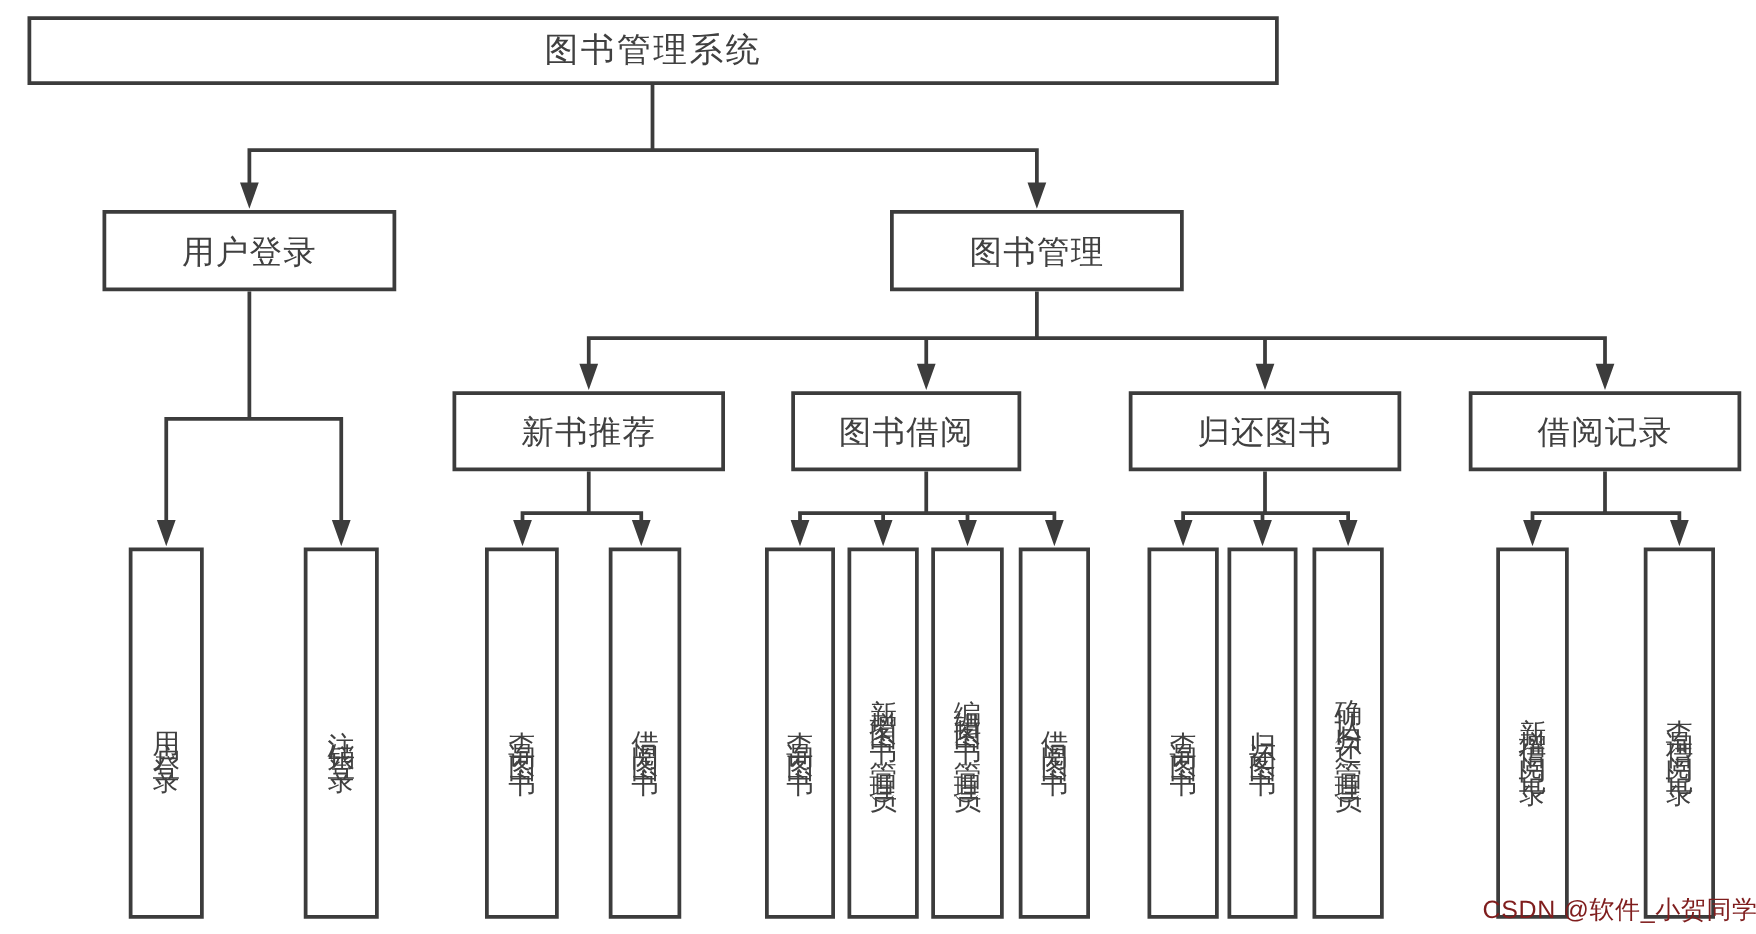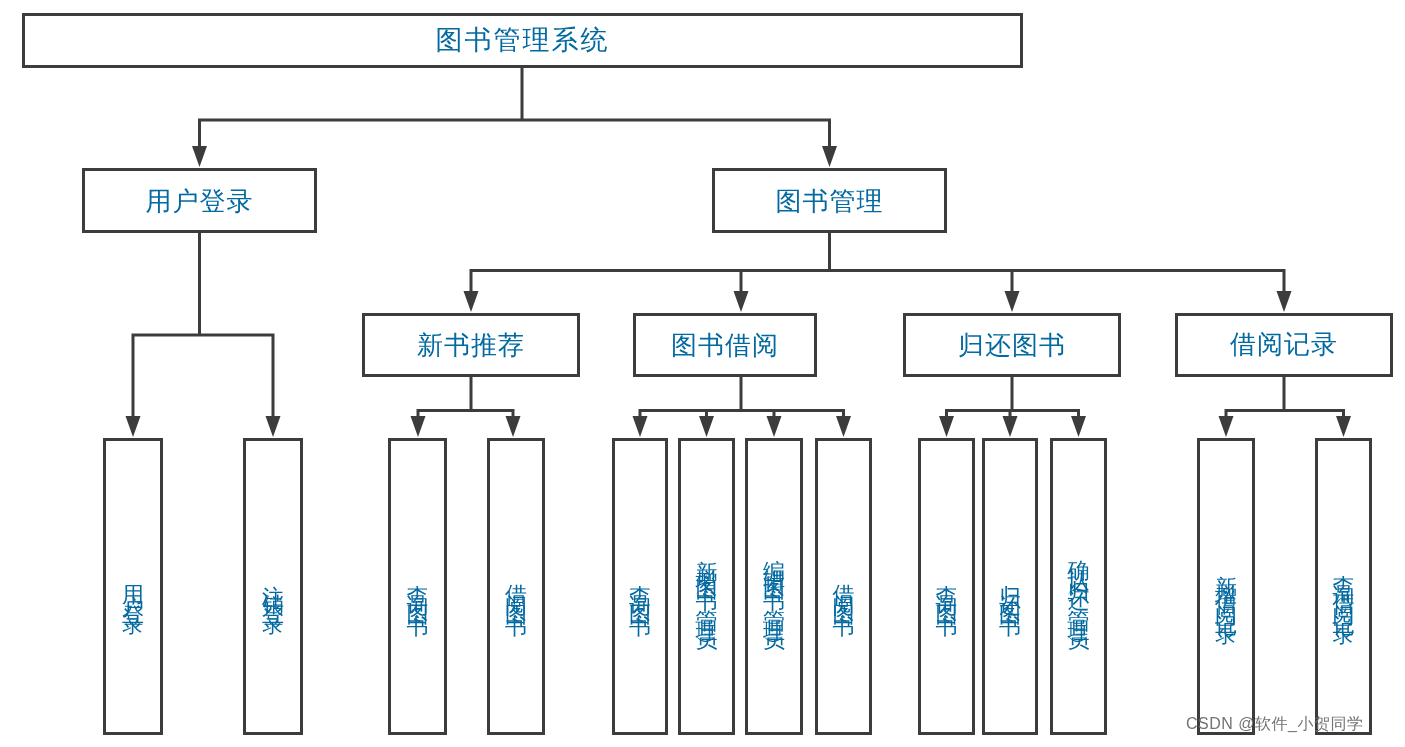--- a/index.html
+++ b/index.html
@@ -22,21 +22,21 @@
     pointer-events: none;
   }
   .box {
     position: absolute;
     box-sizing: border-box;
     background: #ffffff;
     border: 3px solid #3c3c3c;
     display: flex;
     align-items: center;
     justify-content: center;
-    color: #0369a1;
+    color: #404040;
     line-height: 1;
   }
   .hlabel {
     font-size: 26px;
     letter-spacing: 1px;
     white-space: nowrap;
   }
   .root-label {
     font-size: 27px;
     letter-spacing: 2px;
@@ -45,22 +45,22 @@
     writing-mode: vertical-rl;
     text-orientation: mixed;
     font-size: 22px;
     letter-spacing: 10px;
     white-space: nowrap;
   }
   .watermark {
     position: absolute;
     left: 1186px;
     top: 714px;
-    font-size: 16px;
-    color: #737373;
+    font-size: 20px;
+    color: #7f1d1d;
     white-space: nowrap;
     z-index: 10;
     letter-spacing: 0.5px;
   }
 </style>
 </head>
 <body>
 
 <div id="canvas">
 
@@ -120,21 +120,21 @@
 
   <div class="box" style="left:362px; top:313px; width:218px; height:64px;">
     <span class="hlabel">新书推荐</span>
   </div>
   <div class="box" style="left:633px; top:313px; width:184px; height:64px;">
     <span class="hlabel">图书借阅</span>
   </div>
   <div class="box" style="left:903px; top:313px; width:218px; height:64px;">
     <span class="hlabel">归还图书</span>
   </div>
-  <div class="box" style="left:1175px; top:313px; width:218px; height:64px;font-family:Liberation Serif, serif;">
+  <div class="box" style="left:1175px; top:313px; width:218px; height:64px;">
     <span class="hlabel">借阅记录</span>
   </div>
 
   <div class="box" style="left:103px; top:438px; width:60px; height:297px;">
     <span class="vlabel">用户登录</span>
   </div>
   <div class="box" style="left:243px; top:438px; width:60px; height:297px;">
     <span class="vlabel">注销登录</span>
   </div>
 

